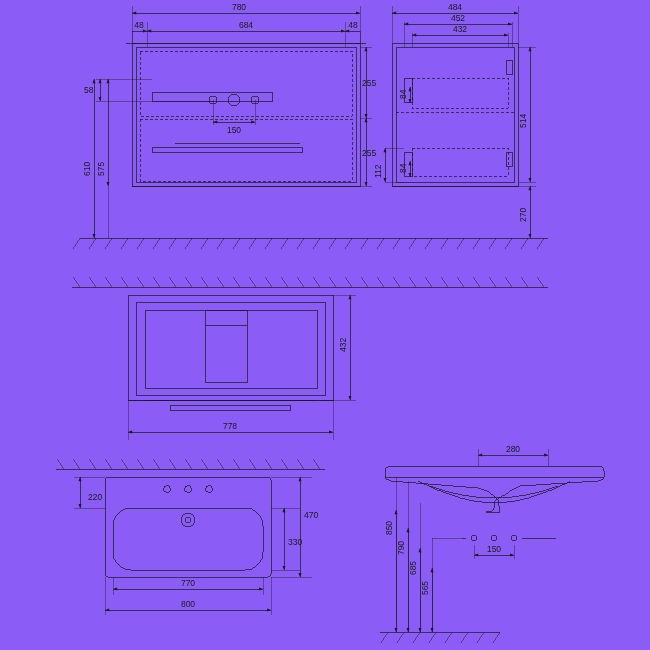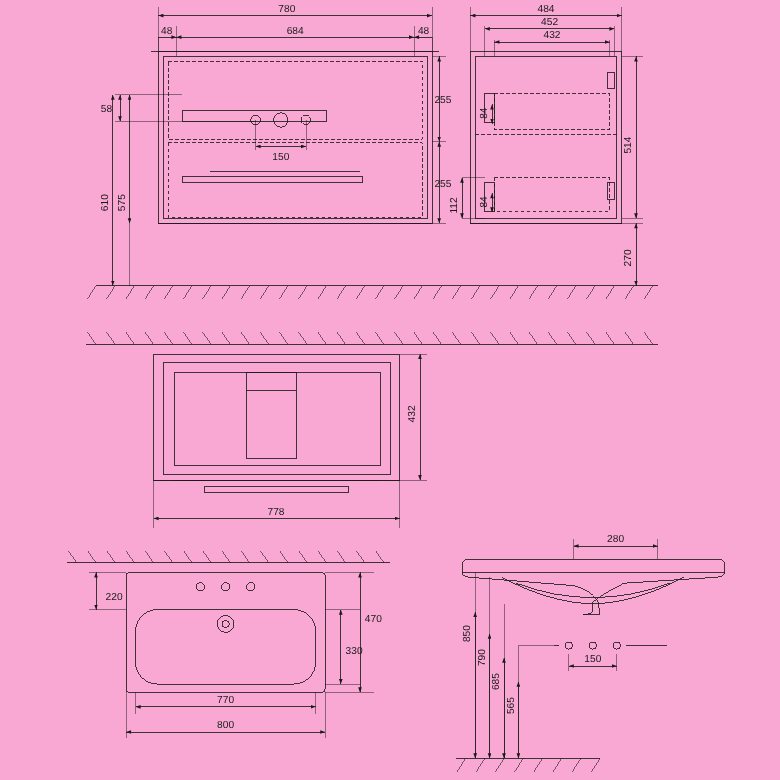--- a/index.html
+++ b/index.html
@@ -1,17 +1,17 @@
 <!DOCTYPE html>
 <html><head>
 <meta charset="utf-8">
 <style>
   html,body{margin:0;padding:0;background:#ffffff;}
   body{width:650px;height:650px;font-family:"Liberation Sans",sans-serif;}
-  #sheet{position:relative;width:650px;height:650px;overflow:hidden;background:#f9a8d4;}
+  #sheet{position:relative;width:650px;height:650px;overflow:hidden;background:#8b5cf6;}
   svg{display:block;}
   text{font-family:"Liberation Sans",sans-serif;font-size:8.5px;fill:#1a1a1a;}
 </style>
 </head>
 <body>
 
 <div id="sheet">
 <svg width="650" height="650" viewBox="0 0 650 650">
   <defs>
     <marker id="arr" markerWidth="7" markerHeight="7" refX="6" refY="2.2" orient="auto">

